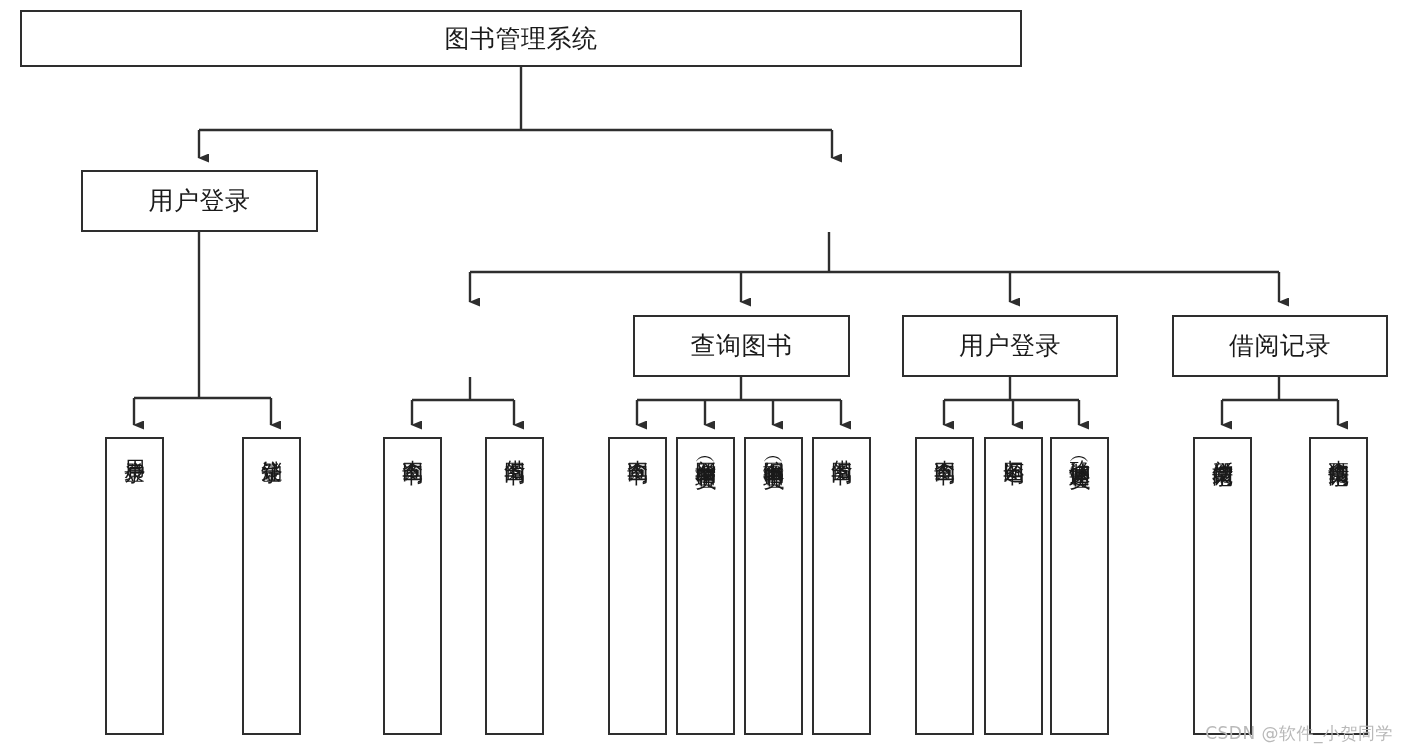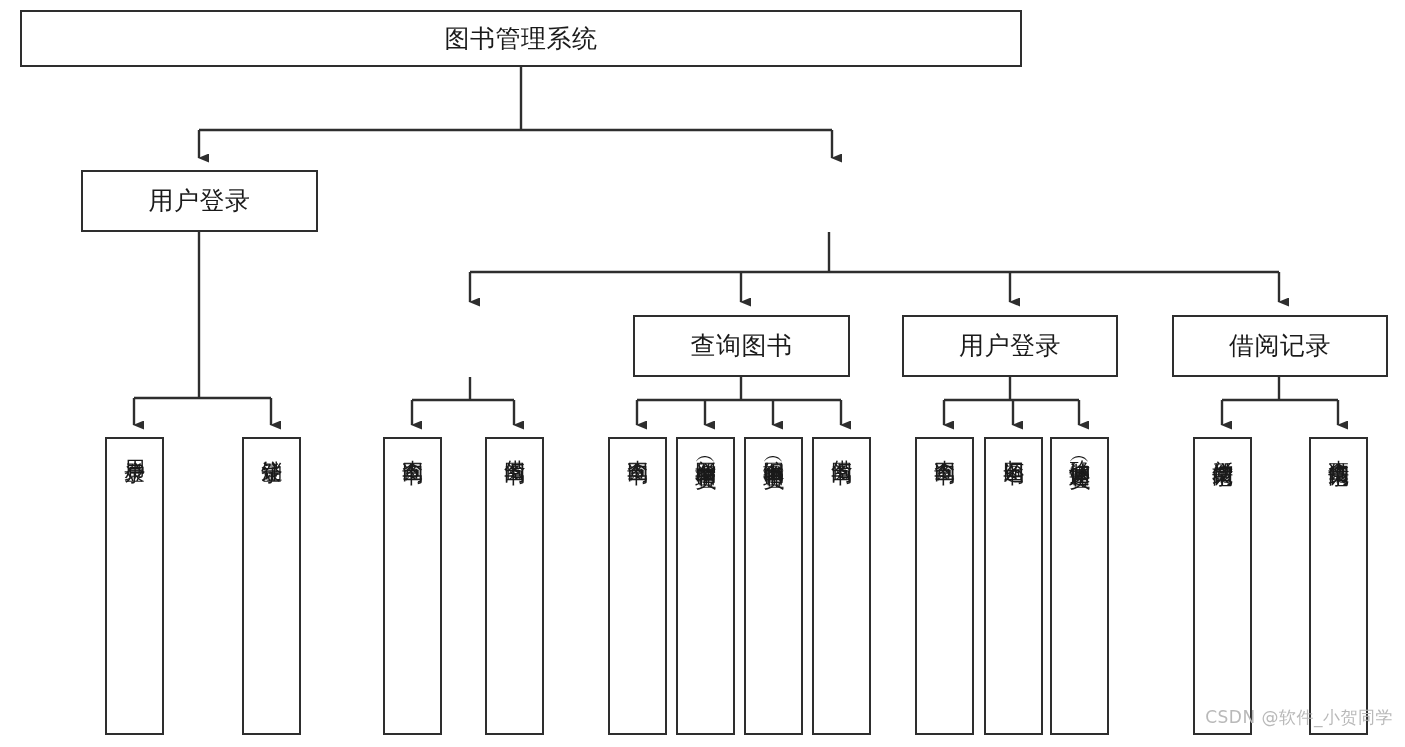--- a/index.html
+++ b/index.html
@@ -56,21 +56,21 @@
   .node.v .lbl {
     writing-mode: vertical-rl;
     text-orientation: upright;
     font-size: 21px;
     line-height: 1.06;
     letter-spacing: 1.5px;
   }
   #watermark {
     position: absolute;
     right: 12px;
-    bottom: 18px;
+    bottom: 2px;
     font-size: 17px;
     color: #b9b9b9;
     letter-spacing: 0.5px;
     z-index: 3;
     white-space: nowrap;
   }
 </style>
 </head>
 <body>
 

